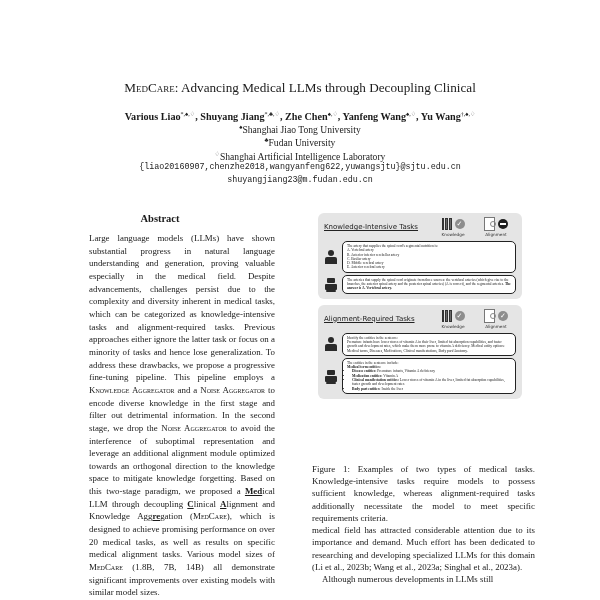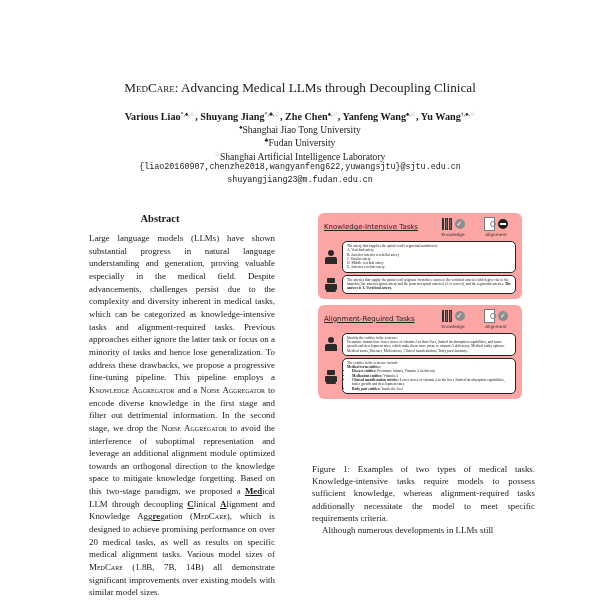--- a/index.html
+++ b/index.html
@@ -10,21 +10,21 @@
   .authors sup { font-size: 6px; font-weight: normal; }
   .affil { position: absolute; left: 40px; width: 520px; text-align: center; font-size: 9.6px; line-height: 12px; }
   .affil sup { font-size: 6px; }
   .email { position: absolute; left: 40px; width: 520px; text-align: center; font-family: "Liberation Mono", monospace; font-size: 8.4px; line-height: 12px; }
   .abstract-head { position: absolute; left: 60px; top: 213px; width: 200px; text-align: center; font-weight: bold; font-size: 10.5px; }
   .abstract { position: absolute; left: 89px; top: 232px; width: 186px; font-size: 8.9px; line-height: 12.65px; text-align: justify; hyphens: auto; }
   .abstract .sc { font-variant: small-caps; }
   .abstract u { font-weight: bold; }
 
   .figure { position: absolute; left: 318px; top: 213px; width: 204px; }
-  .panel { background: #fca5a5; border-radius: 6px; padding: 4px 6px 5px 6px; margin-bottom: 6px; position: relative; }
+  .panel { background: #e5e5e5; border-radius: 6px; padding: 4px 6px 5px 6px; margin-bottom: 6px; position: relative; }
   .panel-head { display: flex; align-items: flex-start; justify-content: space-between; height: 22px; }
   .panel-title { font-family: "DejaVu Sans", sans-serif; font-size: 7px; text-decoration: underline; margin-top: 6px; color: #222; }
   .criteria { display: flex; gap: 3px; align-items: flex-start; }
   .crit { display: flex; flex-direction: column; align-items: center; width: 40px; }
   .crit-icons { display: flex; gap: 3px; align-items: center; height: 14px; }
   .crit-label { font-family: "DejaVu Sans", sans-serif; font-size: 4.2px; color: #333; margin-top: 1px; }
   .books { width: 10px; height: 12px; display: flex; gap: 1px; }
   .books span { flex: 1; background: #6a6a6a; border: 0.5px solid #333; }
   .doc { width: 9px; height: 12px; background: #fff; border: 0.5px solid #777; position: relative; }
   .doc::after { content: ""; position: absolute; right: -2px; top: 3px; width: 4px; height: 4px; border: 1px solid #888; border-radius: 50%; }
@@ -170,14 +170,15 @@
           <li><b>Body part entities:</b> <span>Inside the liver</span></li>
         </ul>
       </div>
     </div>
   </div>
 </div>
 
 <div class="caption">Figure 1: Examples of two types of medical tasks. Knowledge-intensive tasks require models to possess sufficient knowledge, whereas alignment-required tasks additionally necessitate the model to meet specific requirements criteria.</div>
 
 <div class="body-text">
+  <div>medical field has attracted considerable attention due to its importance and demand. Much effort has been dedicated to researching and developing specialized LLMs for this domain (Li et al., 2023b; Wang et al., 2023a; Singhal et al., 2023a).</div>
   <div style="text-indent:10px">Although numerous developments in LLMs still</div>
 </div>
 
 </body></html>

